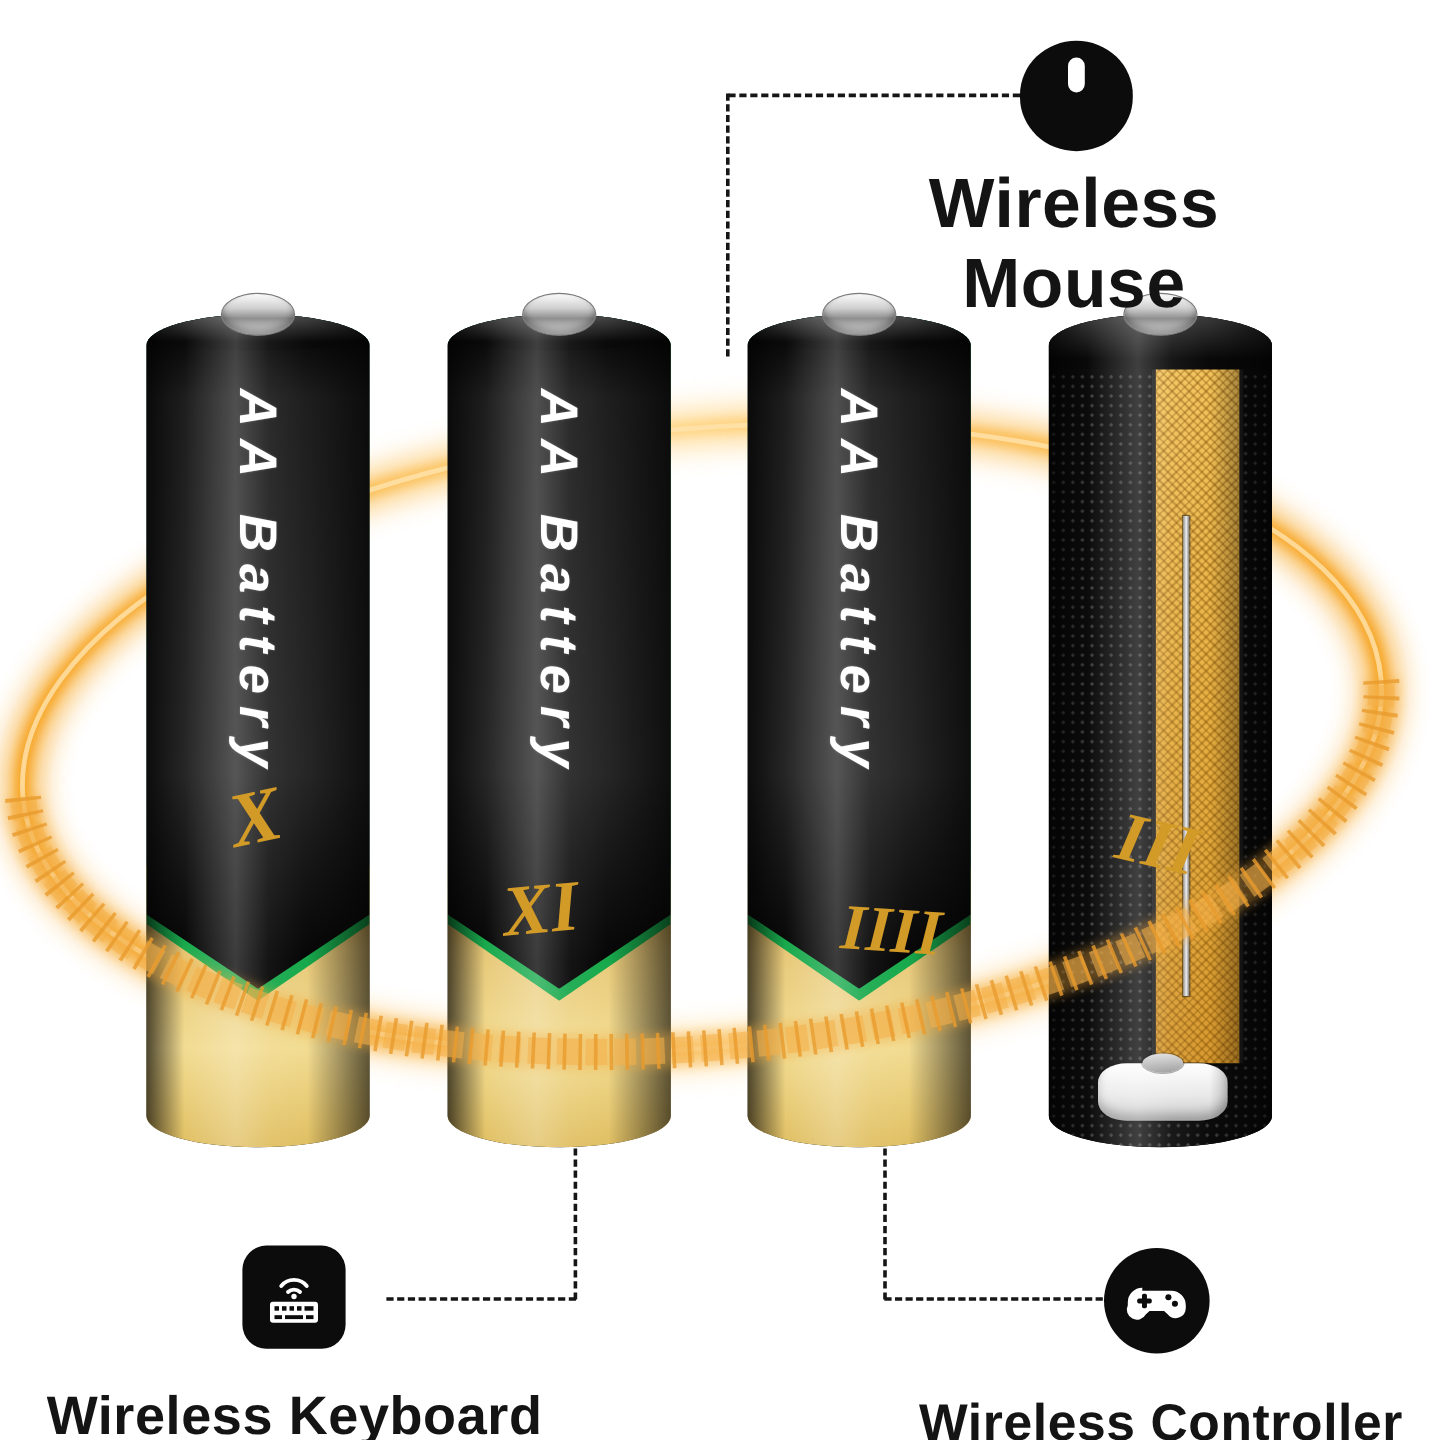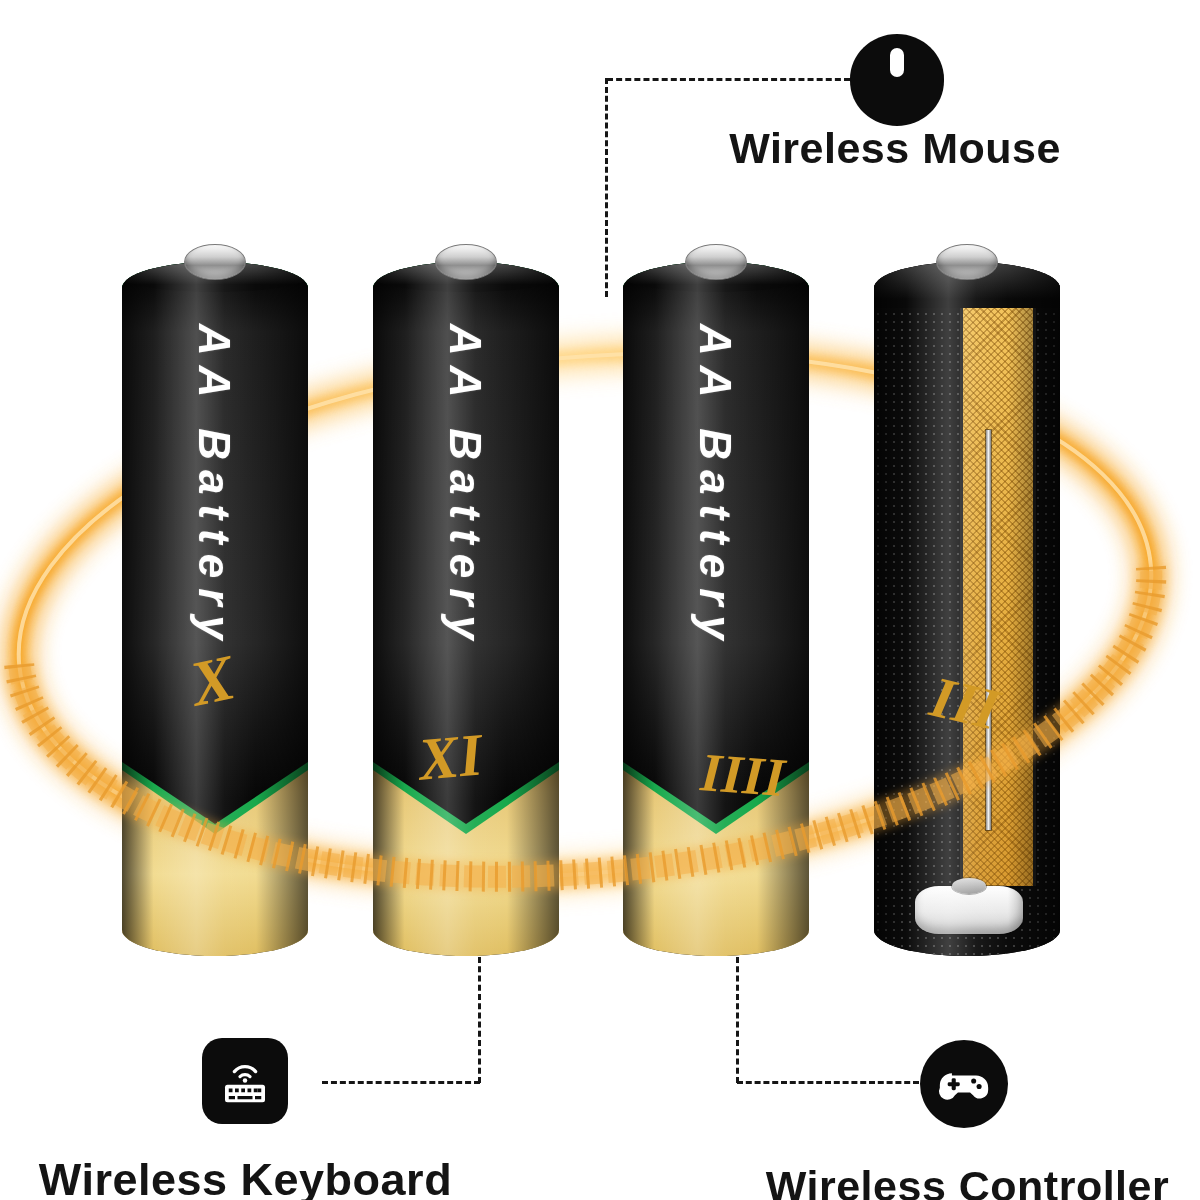--- a/index.html
+++ b/index.html
@@ -98,21 +98,21 @@
     box-shadow:0 0 0 1px rgba(0,0,0,.35);
   }
 
   
   .dash-h { position:absolute; border-top:3px dashed #161616; }
   .dash-v { position:absolute; border-left:3px dashed #161616; }
   .callout-label {
     position:absolute; text-align:center; color:#141414;
     font-weight:bold; letter-spacing:0.5px;
   }
-  .mouse-label { left:695px; top:124px; width:400px; font-size:43px; }
+  .mouse-label { left:695px; top:136px; width:400px; font-size:58px; }
   .kb-label    { left:18px;  top:1154px; width:455px; font-size:45px; }
   .ctrl-label  { left:740px; top:1162px; width:455px; font-size:43px; }
 
   .mouse-icon {
     position:absolute; left:850px; top:34px; width:94px; height:92px;
     background:#0c0c0c; border-radius:47px / 45px;
   }
   .mouse-slot {
     position:absolute; left:50%; top:14px; transform:translateX(-50%);
     width:14px; height:29px; background:#ffffff; border-radius:7px;

